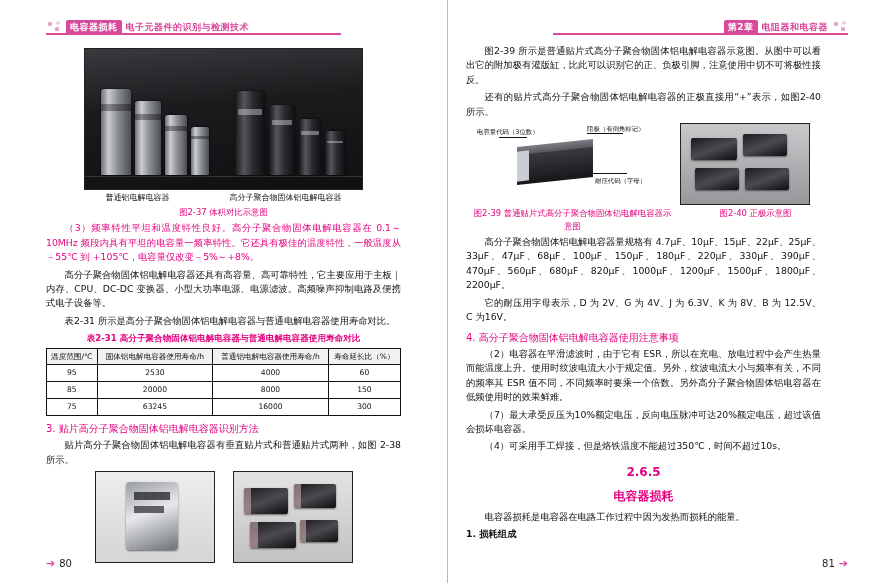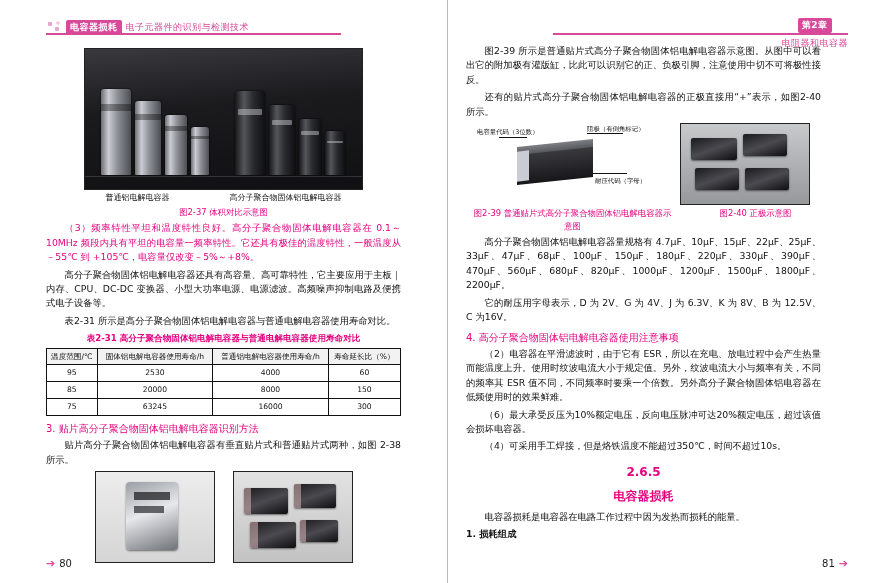--- a/index.html
+++ b/index.html
@@ -22,27 +22,27 @@
   .sheet.left{padding:0 18px 0 46px;}
   .sheet.right{padding:0 46px 0 18px;border-left:1px solid #b9b9b9;}
 
   
   .runhead{
     position:absolute;top:18px;height:18px;
     display:flex;align-items:center;gap:4px;
     font-size:9.5px;
   }
   .runhead.left{left:46px;}
-  .runhead.right{right:46px;flex-direction:column;}
+  .runhead.right{right:46px;flex-direction:row;}
   .runhead .tag{
     background:#d9499a;color:#fff;font-weight:bold;
     padding:1px 4px;border-radius:2px;font-size:9px;letter-spacing:.5px;
   }
   .runhead .tag2{
-    color:#d9499a;font-weight:normal;font-size:9px;letter-spacing:.5px;
+    color:#d9499a;font-weight:bold;font-size:9px;letter-spacing:.5px;
   }
   .runhead .ornament{
     width:16px;height:14px;
     background:
       radial-gradient(circle at 4px 4px,#e7a6cd 2px,transparent 2.5px),
       radial-gradient(circle at 11px 9px,#e7a6cd 2px,transparent 2.5px),
       radial-gradient(circle at 12px 3px,#f0cbe3 1.5px,transparent 2px);
   }
   .headrule{
     position:absolute;top:33px;height:1.5px;background:#d9499a;
@@ -319,21 +319,21 @@
           <div class="figcap" style="width:200px;">图2-39  普通贴片式高分子聚合物固体铝电解电容器示意图</div>
           <div class="figcap" style="width:118px;">图2-40  正极示意图</div>
         </div>
       </div>
 
       <p>高分子聚合物固体铝电解电容器量规格有 4.7μF、10μF、15μF、22μF、25μF、33μF、47μF、68μF、100μF、150μF、180μF、220μF、330μF、390μF、470μF、560μF、680μF、820μF、1000μF、1200μF、1500μF、1800μF、2200μF。</p>
       <p>它的耐压用字母表示，D 为 2V、G 为 4V、J 为 6.3V、K 为 8V、B 为 12.5V、C 为16V。</p>
 
       <div class="h3">4. 高分子聚合物固体铝电解电容器使用注意事项</div>
       <p>（2）电容器在平滑滤波时，由于它有 ESR，所以在充电、放电过程中会产生热量而能温度上升。使用时纹波电流大小于规定值。另外，纹波电流大小与频率有关，不同的频率其 ESR 值不同，不同频率时要乘一个倍数。另外高分子聚合物固体铝电容器在低频使用时的效果鲜难。</p>
-      <p>（6）最大承受反压为10%额定电压，反向电压脉冲可达20%额定电压，超过该值会损坏电容器。</p>
+      <p>（7）最大承受反压为10%额定电压，反向电压脉冲可达20%额定电压，超过该值会损坏电容器。</p>
       <p>（4）可采用手工焊接，但是烙铁温度不能超过350℃，时间不超过10s。</p>
 
       <div class="h2">
         <span class="num">2.6.5</span>
         <span>电容器损耗</span>
       </div>
 
       <p>电容器损耗是电容器在电路工作过程中因为发热而损耗的能量。</p>
       <div class="h4">1. 损耗组成</div>
 

